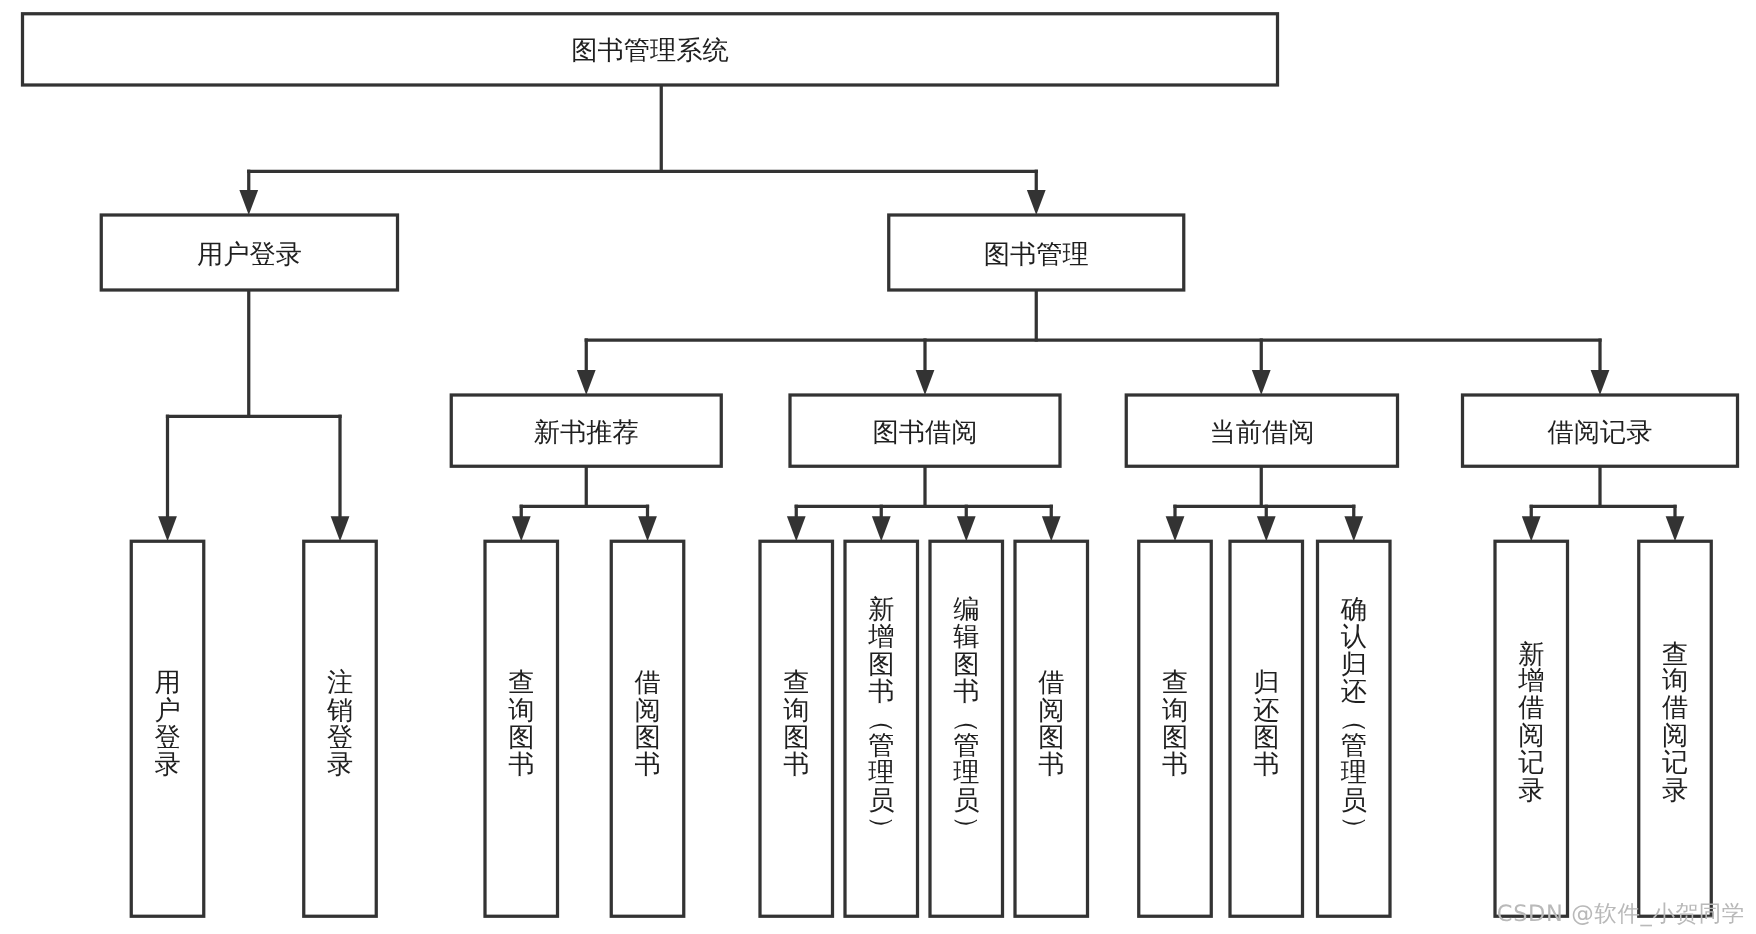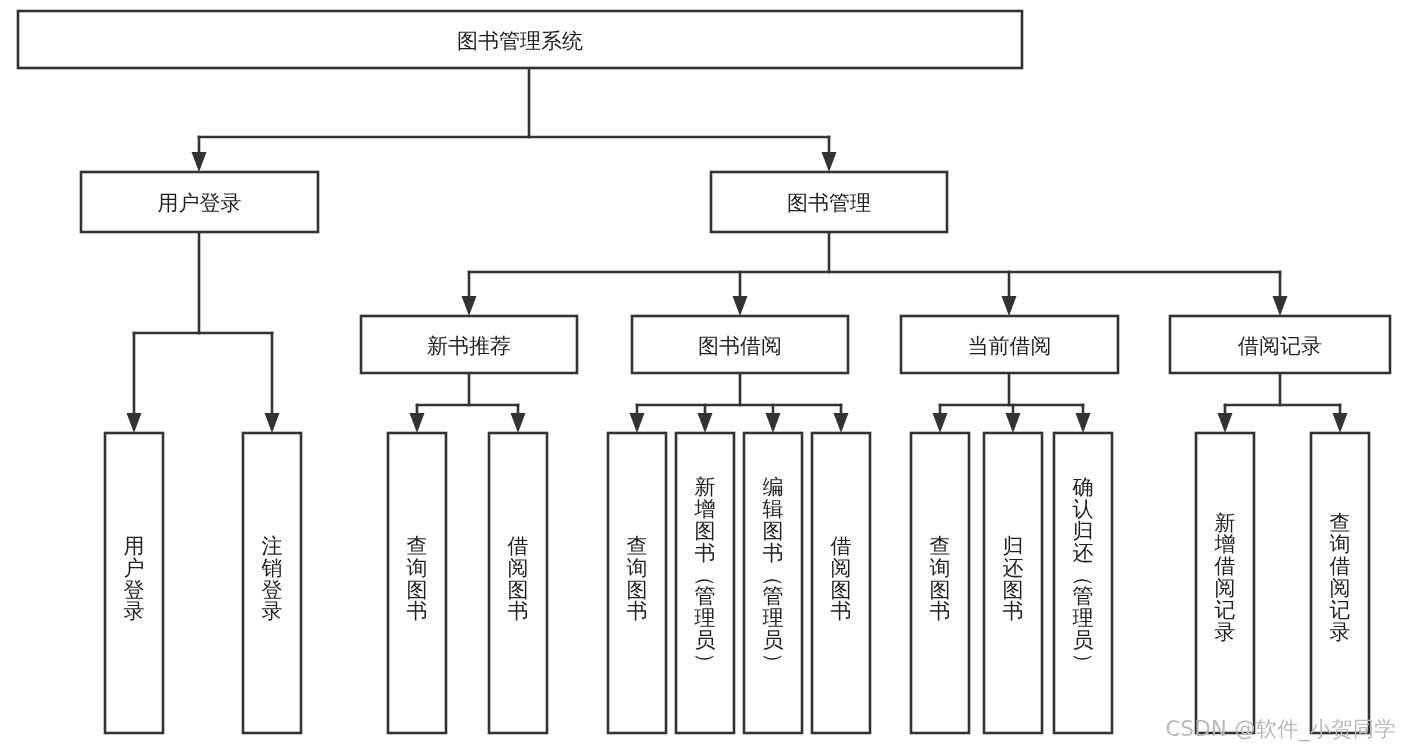--- a/index.html
+++ b/index.html
@@ -75,21 +75,21 @@
     display: block;
   }
   .leaf-label span.ch.paren {
     transform: rotate(90deg);
   }
   #watermark {
     position: absolute;
     right: 9px;
     bottom: 4px;
     font-family: "DejaVu Sans", "Liberation Sans", sans-serif;
-    font-size: 21px;
+    font-size: 18px;
     color: #b9b9b9;
     letter-spacing: 0.5px;
     white-space: nowrap;
   }
 </style>
 </head>
 <body>
 
 <div id="diagram-root">
 

